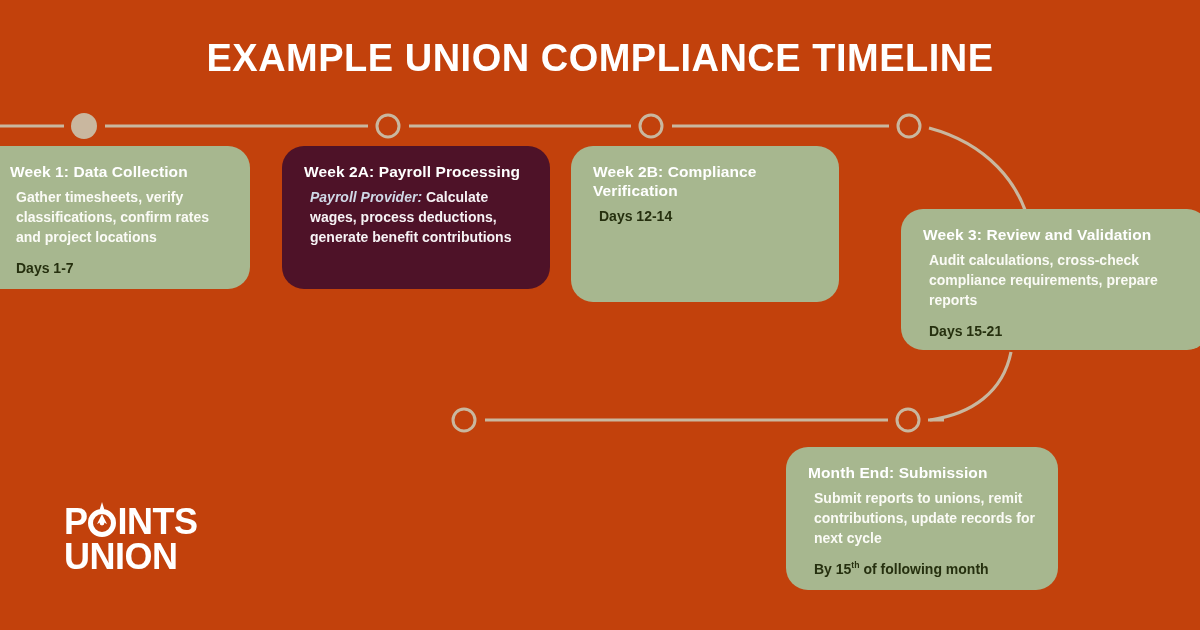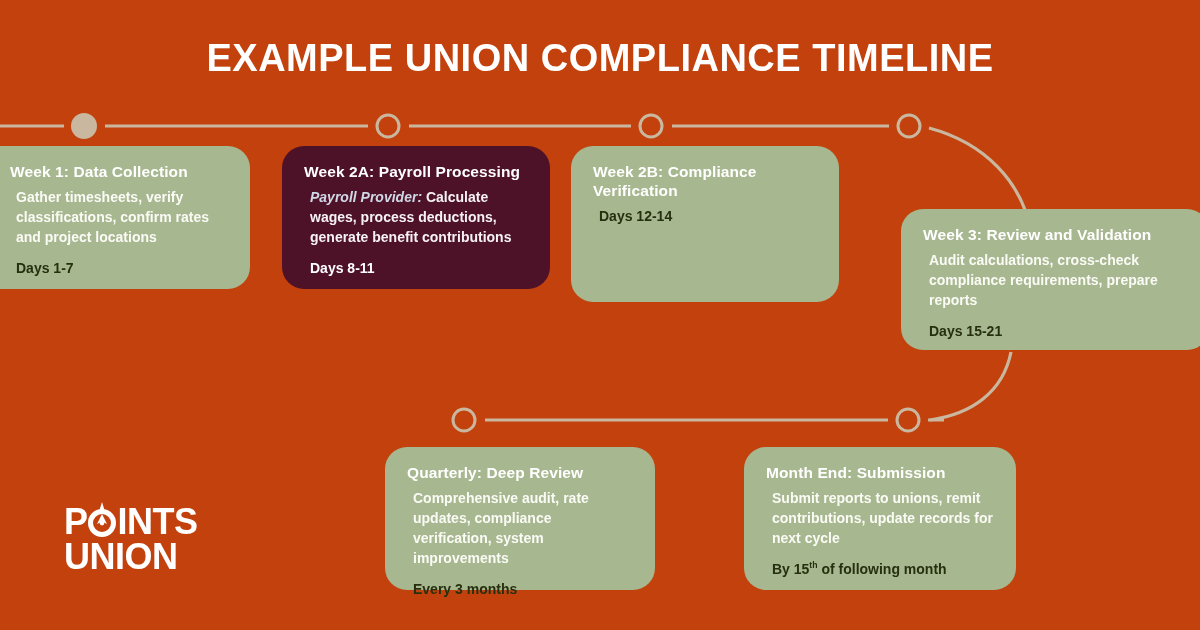--- a/index.html
+++ b/index.html
@@ -87,21 +87,21 @@
     vertical-align: super;
     line-height: 0;
   }
 
   
   #card-1 { left: -22px; top: 146px; width: 272px; height: 143px; padding-left: 32px; }
   #card-2 { left: 282px; top: 146px; width: 268px; height: 143px; }
   #card-3 { left: 571px; top: 146px; width: 268px; height: 156px; }
   #card-4 { left: 901px; top: 209px; width: 308px; height: 141px; }
   #card-5 { left: 385px; top: 447px; width: 270px; height: 143px; }
-  #card-6 { left: 744px; top: 447px; width: 272px; height: 143px; }
+  #card-6 { left: 786px; top: 447px; width: 272px; height: 143px; }
 
   
   #logo {
     position: absolute;
     left: 64px;
     top: 504px;
     width: 210px;
     height: 74px;
   }
   .logo-line {
@@ -166,39 +166,33 @@
 
   <div class="card" id="card-1">
     <div class="card-title">Week 1: Data Collection</div>
     <div class="card-body"><span>Gather timesheets, verify classifications, confirm rates and project locations</span></div>
     <div class="card-meta">Days 1-7</div>
   </div>
 
   <div class="card maroon" id="card-2">
     <div class="card-title">Week 2A: Payroll Processing</div>
     <div class="card-body"><span class="lead">Payroll Provider:</span> <span>Calculate wages, process deductions, generate benefit contributions</span></div>
-    <div class="card-meta">Days 8-11</div>
   </div>
 
   <div class="card" id="card-3">
     <div class="card-title">Week 2B: Compliance Verification</div>
     <div class="card-meta">Days 12-14</div>
   </div>
 
   <div class="card" id="card-4">
     <div class="card-title">Week 3: Review and Validation</div>
     <div class="card-body"><span>Audit calculations, cross-check compliance requirements, prepare reports</span></div>
     <div class="card-meta">Days 15-21</div>
   </div>
 
-  <div class="card" id="card-5">
-    <div class="card-title">Quarterly: Deep Review</div>
-    <div class="card-body"><span>Comprehensive audit, rate updates, compliance verification, system improvements</span></div>
-    <div class="card-meta">Every 3 months</div>
-  </div>
 
   <div class="card" id="card-6">
     <div class="card-title">Month End: Submission</div>
     <div class="card-body"><span>Submit reports to unions, remit contributions, update records for next cycle</span></div>
     <div class="card-meta"><span>By 15</span><sup>th</sup><span> of following month</span></div>
   </div>
 
   <div id="logo">
     <div class="logo-line">
       <span>P</span>

